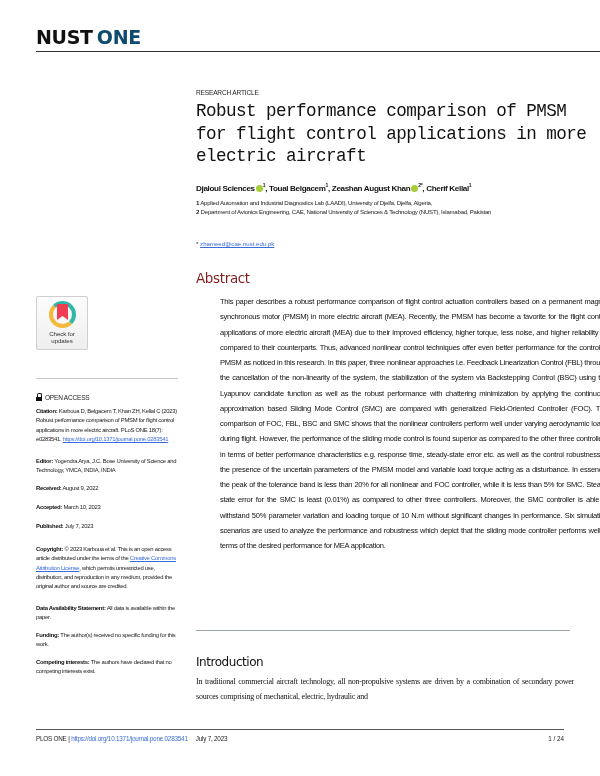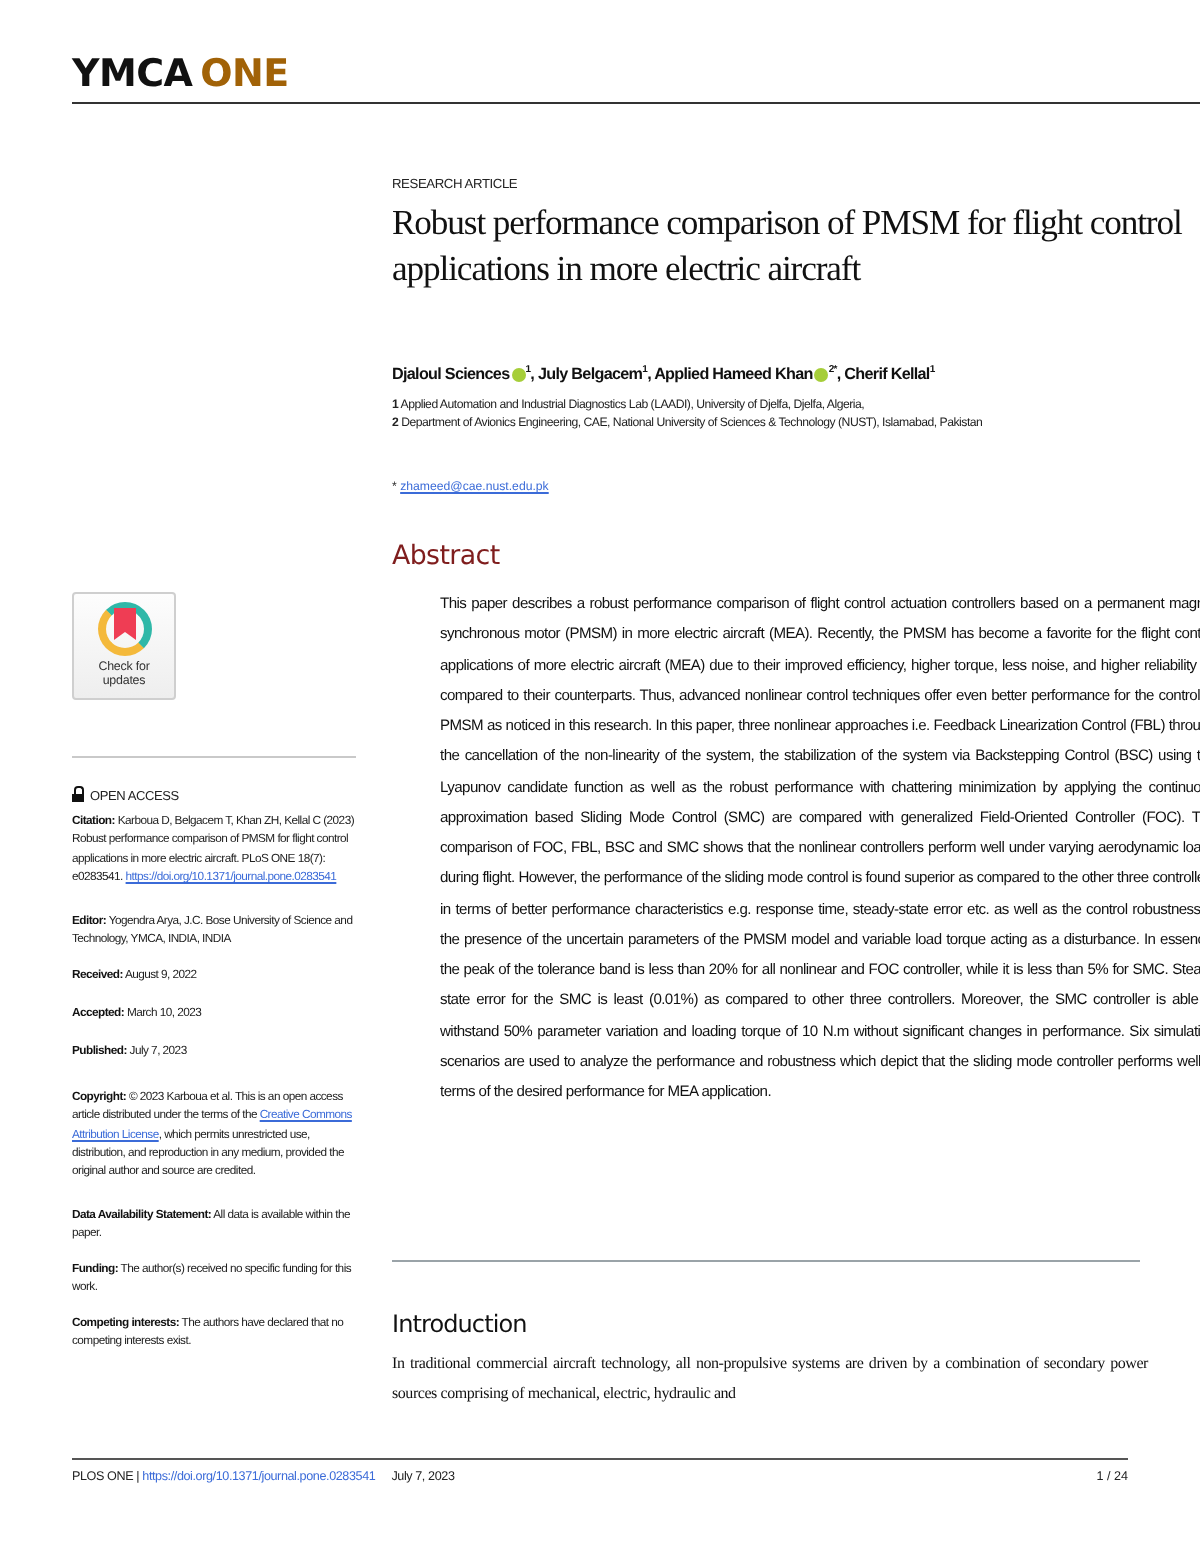--- a/index.html
+++ b/index.html
@@ -1,23 +1,23 @@
 <!DOCTYPE html>
 <html><head>
 <meta charset="utf-8">
 <style>
   * { box-sizing: border-box; margin: 0; padding: 0; }
   html, body { width: 600px; height: 776px; background: #ffffff; overflow: hidden; }
   body { position: relative; font-family: "Liberation Sans", sans-serif; color: #111; }
 
   .logo { position: absolute; left: 36px; top: 26px; font-family: "DejaVu Sans", sans-serif; font-weight: bold; font-size: 19px; letter-spacing: -0.3px; color: #111; }
-  .logo .one { color: #a16207; font-weight: bold; margin-left: 4px; text-align: right; }
+  .logo .one { color: #0c4a6e; font-weight: bold; margin-left: 4px; text-align: right; }
   .top-rule { position: absolute; left: 36px; top: 51px; width: 564px; height: 1.3px; background: #333; }
   .article-type { position: absolute; left: 196px; top: 89px; font-size: 6.6px; letter-spacing: -0.2px; color: #222; }
-  .title { position: absolute; left: 196px; top: 100px; width: 395px; font-family: Liberation Serif, serif; font-size: 17.6px; line-height: 22.5px; color: #111; letter-spacing: -0.55px; }
+  .title { position: absolute; left: 196px; top: 100px; width: 395px; font-family: Liberation Mono, monospace; font-size: 17.6px; line-height: 22.5px; color: #111; letter-spacing: -0.55px; }
   .authors { position: absolute; left: 196px; top: 182px; font-size: 8.1px; font-weight: bold; letter-spacing: -0.35px; color: #111; white-space: nowrap; }
   .orcid { display: inline-block; width: 7px; height: 7px; border-radius: 50%; background: #a6ce39; vertical-align: -1px; margin-left: 1px; }
   .authors sup { font-size: 5px; }
 
   .affil { position: absolute; left: 196px; top: 198px; font-size: 6.1px; line-height: 9.2px; letter-spacing: -0.25px; color: #222; width: 395px; }
   .affil b { font-weight: bold; }
   .corr { position: absolute; left: 196px; top: 240px; font-size: 6.1px; color: #222; }
   .corr a { color: #3b6bd8; text-decoration: underline; }
 
   .abstract-h { position: absolute; left: 196px; top: 271px; font-family: "DejaVu Sans", sans-serif; font-size: 13.4px; color: #7f1d1d; letter-spacing: -0.3px; }
@@ -46,21 +46,21 @@
   .footer-rule { position: absolute; left: 36px; top: 729px; width: 528px; height: 1px; background: #555; }
   .footer { position: absolute; left: 36px; top: 735px; font-size: 6.3px; color: #222; letter-spacing: -0.2px; white-space: nowrap; }
   .footer a { color: #3b6bd8; text-decoration: none; }
   .footer .date { margin-left: 8px; }
   .page-num { position: absolute; right: 36px; top: 735px; font-size: 6.3px; color: #222; }
 </style>
 </head>
 <body>
 
 <div class="logo">
-  <span>YMCA</span><span class="one">ONE</span>
+  <span>NUST</span><span class="one">ONE</span>
 </div>
 <div class="top-rule"></div>
 
 <div class="check-badge">
   <div class="check-ring"></div>
   <div class="check-flag"></div>
   <div class="check-text">
     <div>Check for</div>
     <div>updates</div>
   </div>
@@ -114,22 +114,22 @@
 <div class="side" style="top:658px;">
   <b>Competing interests:</b>
   <span>The authors have declared that no competing interests exist.</span>
 </div>
 
 <div class="article-type">RESEARCH ARTICLE</div>
 <div class="title">Robust performance comparison of PMSM for flight control applications in more electric aircraft</div>
 
 <div class="authors">
   <span>Djaloul Sciences</span><span class="orcid"></span><sup>1</sup>,
-  <span>July Belgacem</span><sup>1</sup>,
-  <span>Applied Hameed Khan</span><span class="orcid"></span><sup>2*</sup>,
+  <span>Toual Belgacem</span><sup>1</sup>,
+  <span>Zeashan August Khan</span><span class="orcid"></span><sup>2*</sup>,
   <span>Cherif Kellal</span><sup>1</sup>
 </div>
 
 <div class="affil">
   <div><b>1</b> <span>Applied Automation and Industrial Diagnostics Lab (LAADI), University of Djelfa, Djelfa, Algeria,</span></div>
   <div><b>2</b> <span>Department of Avionics Engineering, CAE, National University of Sciences &amp; Technology (NUST), Islamabad, Pakistan</span></div>
 </div>
 
 <div class="corr">
   <span>*</span> <a>zhameed@cae.nust.edu.pk</a>

